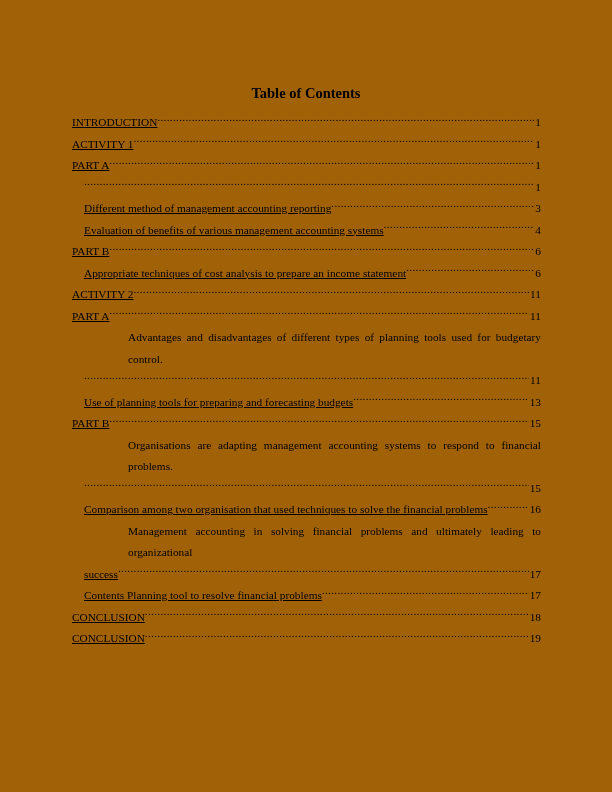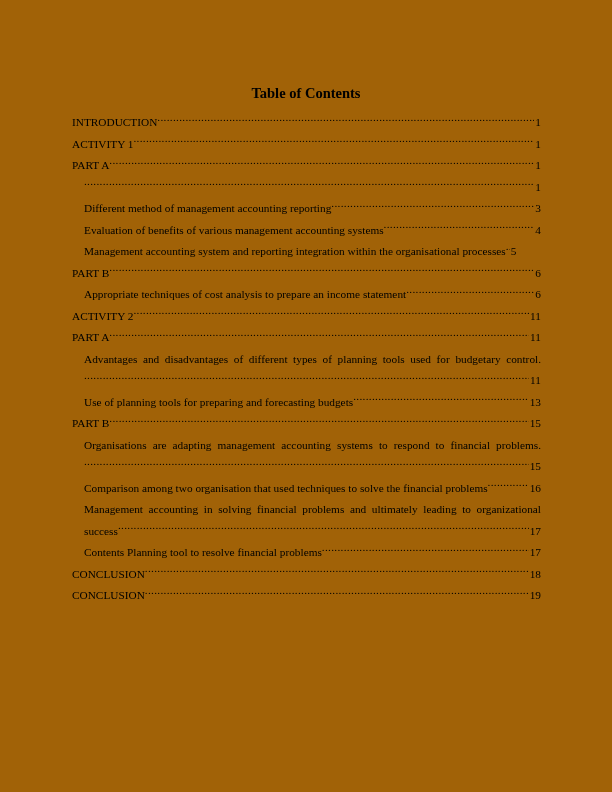--- a/index.html
+++ b/index.html
@@ -5,26 +5,26 @@
   html, body { margin: 0; padding: 0; background: #ffffff; }
   body { width: 612px; height: 792px; position: relative; overflow: hidden;
          font-family: "Liberation Serif", "DejaVu Serif", serif; color: #000; }
   .page { position: absolute; left: 0; top: 0; width: 612px; height: 792px; background: #a16207; }
   .title { position: absolute; top: 84px; left: 0; width: 612px; text-align: center;
            font-weight: bold; font-size: 14.5px; line-height: 18px; }
   .toc { position: absolute; top: 112px; left: 72px; width: 469px; }
   .entry { position: relative; font-size: 11.3px; line-height: 21.5px; height: 21.5px;
            display: flex; align-items: baseline; white-space: nowrap; overflow: hidden; }
   .entry.l2 { padding-left: 12px; }
-  .entry .label { flex: 0 0 auto; }
+  .entry .label { flex: 0 0 auto; text-decoration: underline; }
   .entry .leader { flex: 1 1 auto; overflow: hidden; position: relative; height: 1em; }
   .entry .leader::after { content: "........................................................................................................................................................................................................................................................................................................"; position: absolute; left: 0; bottom: -2px; white-space: nowrap; letter-spacing: 0.3px; }
   .entry .pg { flex: 0 0 auto; padding-left: 1px; }
   .entry.wrap { height: auto; display: block; white-space: normal; text-align: justify; }
-  .entry.wrap .line1 { display: block; line-height: 21.5px; text-align-last: justify; }
+  .entry.wrap .line1 { display: block; line-height: 21.5px; text-align-last: justify; margin-left: 44px; }
   .entry.wrap .line2 { display: flex; align-items: baseline; line-height: 21.5px; height: 21.5px; overflow: hidden; }
   .entry.wrap .line2 .label { flex: 0 0 auto; }
 </style>
 </head>
 <body>
 
 <div class="page">
   <div class="title">Table of Contents</div>
 
   <div class="toc">
@@ -49,25 +49,20 @@
     </div>
     <div class="entry l2">
       <span class="label">Different method of management accounting reporting</span>
       <span class="leader"></span>
       <span class="pg">3</span>
     </div>
     <div class="entry l2">
       <span class="label">Evaluation of benefits of various management accounting systems</span>
       <span class="leader"></span>
       <span class="pg">4</span>
-    </div>
-    <div class="entry l2">
-      <span class="label">Management accounting system and reporting integration within the organisational processes</span>
-      <span class="leader" style="flex:0 0 4px;"></span>
-      <span class="pg">5</span>
     </div>
     <div class="entry l1">
       <span class="label">PART B</span>
       <span class="leader"></span>
       <span class="pg">6</span>
     </div>
     <div class="entry l2">
       <span class="label">Appropriate techniques of cost analysis to prepare an income statement</span>
       <span class="leader"></span>
       <span class="pg">6</span>

